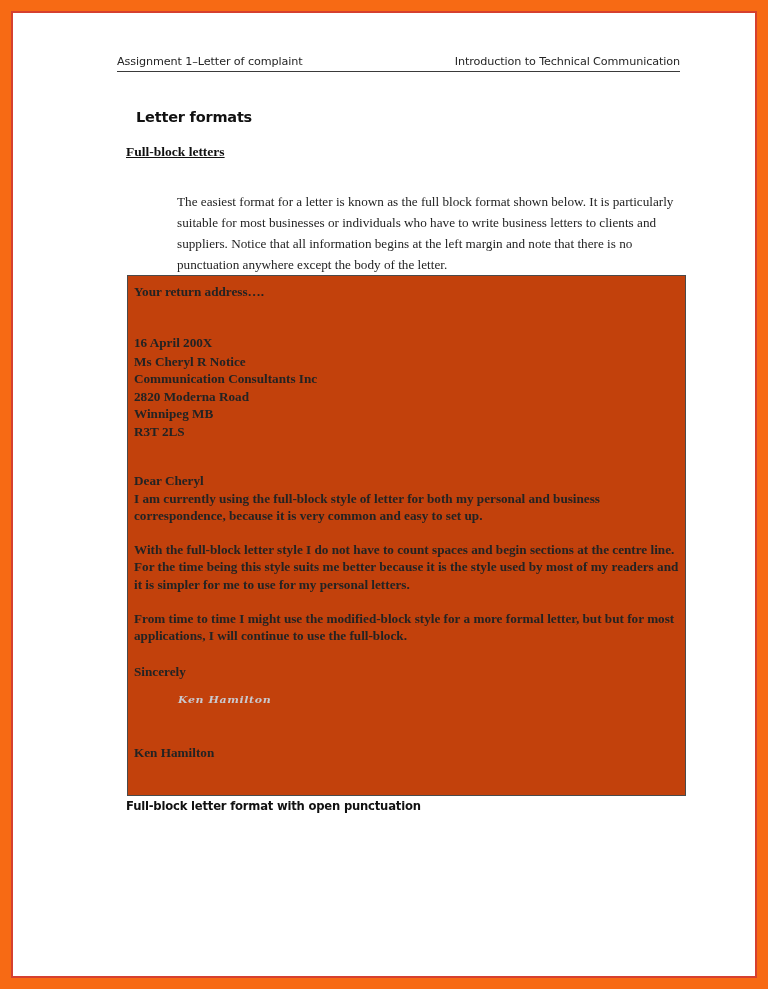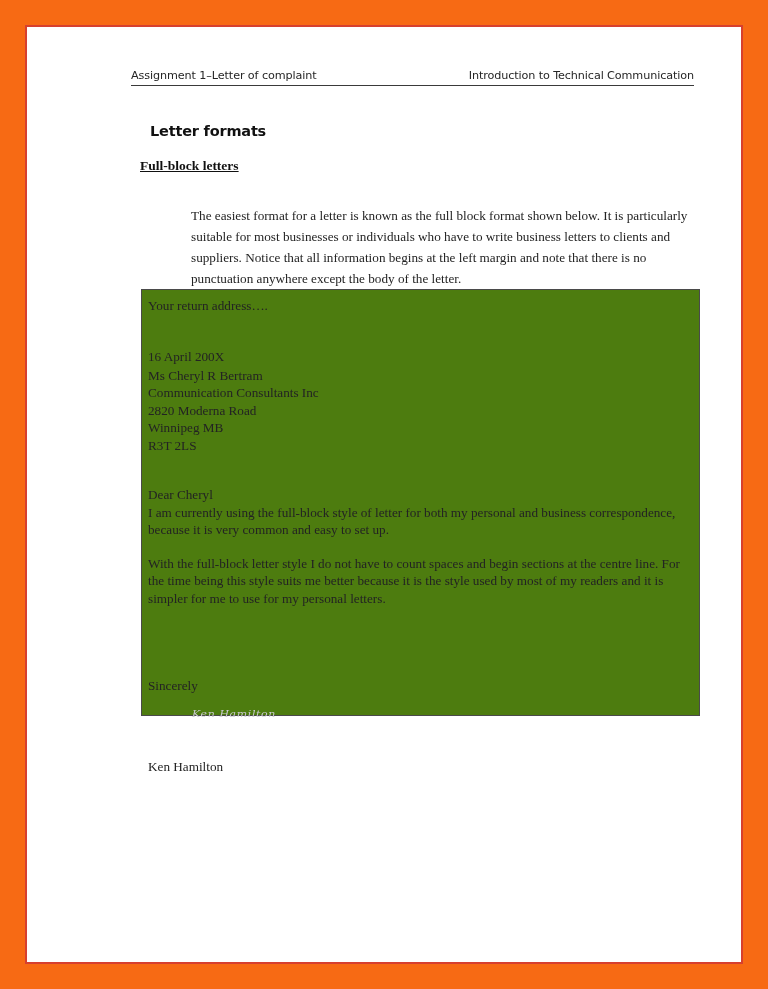--- a/index.html
+++ b/index.html
@@ -14,21 +14,21 @@
     color: #1b1b1b;
     overflow: hidden;
   }
 
   
   #page-frame {
     box-sizing: border-box;
     width: 768px;
     height: 989px;
     background: #f76a14;
-    padding: 25px;
+    padding: 11px;
   }
   #page-frame-inner {
     box-sizing: border-box;
     width: 100%;
     height: 100%;
     background: #ffffff;
     border: 2px solid #d6402f;
     position: relative;
   }
 
@@ -92,24 +92,25 @@
     text-align: left;
     color: #232323;
   }
 
   
   #letter-box {
     position: absolute;
     left: 114px;
     top: 262px;
     width: 559px;
-    height: 427px;
+    height: 521px;
     box-sizing: border-box;
     border: 1.6px solid #4a4a4a;
-    background: #4d7c0f;
+    background: #c2410c;
+    font-weight: bold;
   }
   #letter-inner {
     position: relative;
     padding: 0;
     height: 100%;
   }
   .letter-line,
   .letter-para,
   .letter-block {
     position: absolute;
@@ -180,39 +181,41 @@
       <p id="intro-paragraph">The easiest format for a letter is known as the full block format shown below. It is particularly suitable for most businesses or individuals who have to write business letters to clients and suppliers. Notice that all information begins at the left margin and note that there is no punctuation anywhere except the body of the letter.</p>
 
       <div id="letter-box">
         <div id="letter-inner">
 
           <div class="letter-line" id="letter-return-address">Your return address….</div>
 
           <div class="letter-line" id="letter-date">16 April 200X</div>
 
           <div class="letter-block" id="letter-recipient">
-            <span class="addr-line">Ms Cheryl R Bertram</span>
+            <span class="addr-line">Ms Cheryl R Notice</span>
             <span class="addr-line">Communication Consultants Inc</span>
             <span class="addr-line">2820 Moderna Road</span>
             <span class="addr-line">Winnipeg MB</span>
             <span class="addr-line">R3T 2LS</span>
           </div>
 
           <div class="letter-line" id="letter-salutation">Dear Cheryl</div>
 
           <div class="letter-para" id="letter-body-2">With the full-block letter style I do not have to count spaces and begin sections at the centre line. For the time being this style suits me better because it is the style used by most of my readers and it is simpler for me to use for my personal letters.</div>
 
           <div class="letter-para" id="letter-body-1">I am currently using the full-block style of letter for both my personal and business correspondence, because it is very common and easy to set up.</div>
 
+          <div class="letter-para" id="letter-body-3">From time to time I might use the modified-block style for a more formal letter, but but for most applications, I will continue to use the full-block.</div>
 
           <div class="letter-line" id="letter-closing">Sincerely</div>
 
           <div id="letter-signature">Ken Hamilton</div>
 
           <div class="letter-line" id="letter-signer-name">Ken Hamilton</div>
 
         </div>
       </div>
 
+      <div id="figure-caption">Full-block letter format with open punctuation</div>
 
     </div>
   </div>
 </div>
 
 </body></html>

